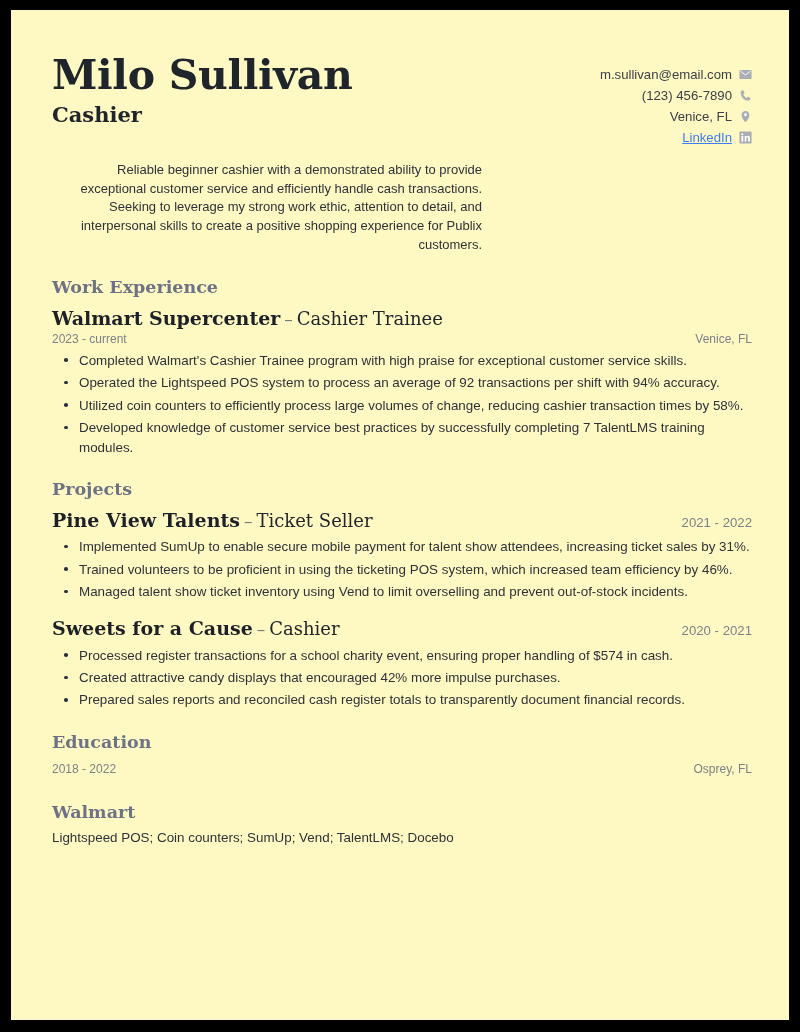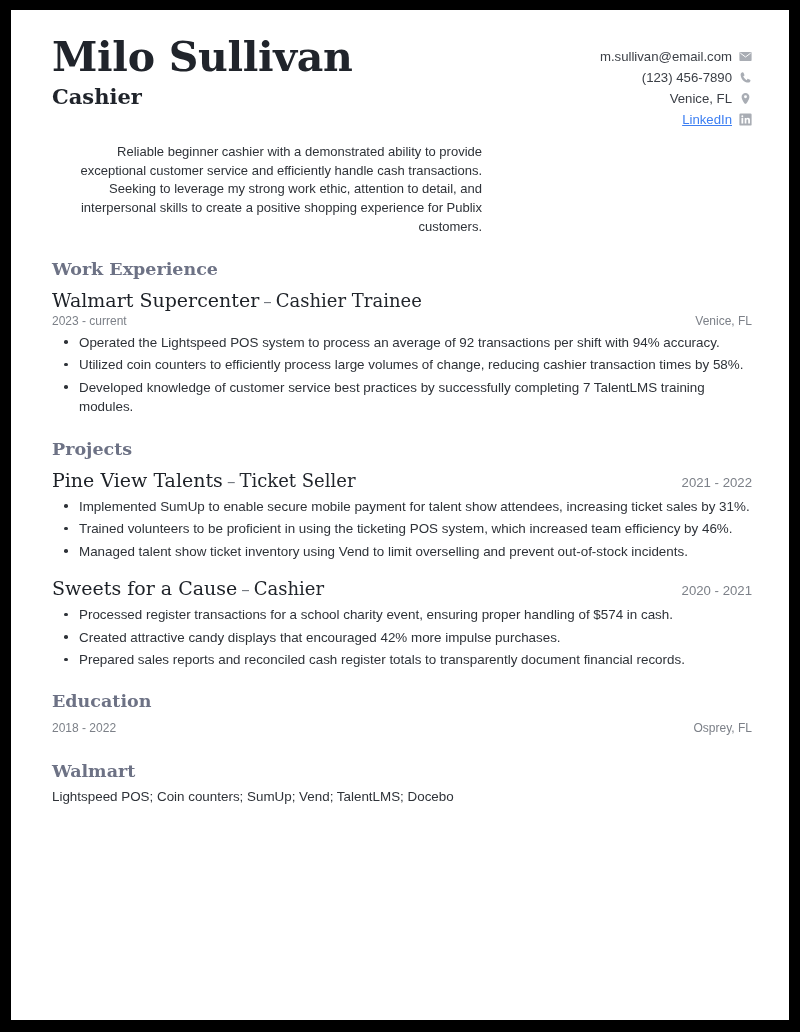--- a/index.html
+++ b/index.html
@@ -20,22 +20,22 @@
     width: 800px;
     height: 1032px;
     background: #000000;
     padding: 10px 11px 12px 11px;
   }
 
   .page {
     box-sizing: border-box;
     width: 778px;
     height: 1010px;
-    background: #ffffff;
-    padding: 26px 37px 0 41px;
+    background: #fef9c3;
+    padding: 44px 37px 0 41px;
     overflow: hidden;
     position: relative;
   }
 
   
   .header {
     display: flex;
     align-items: flex-start;
     justify-content: space-between;
   }
@@ -122,21 +122,21 @@
     align-items: baseline;
     justify-content: space-between;
     gap: 12px;
   }
   .entry-title-wrap {
     font-family: "DejaVu Serif", "Liberation Serif", serif;
     line-height: 1.22;
   }
   .org {
     font-size: 19px;
-    font-weight: 400;
+    font-weight: 700;
     color: #1d2127;
   }
   .sep {
     font-size: 17px;
     color: #6f747c;
     padding: 0 4px;
   }
   .role {
     font-size: 18px;
     font-weight: 400;
@@ -259,20 +259,21 @@
         <div class="entry-head">
           <div class="entry-title-wrap">
             <span class="org">Walmart Supercenter</span><span class="sep">–</span><span class="role">Cashier Trainee</span>
           </div>
         </div>
         <div class="entry-meta">
           <span class="meta-text">2023 - current</span>
           <span class="meta-text">Venice, FL</span>
         </div>
         <ul class="bullets">
+          <li>Completed Walmart's Cashier Trainee program with high praise for exceptional customer service skills.</li>
           <li>Operated the Lightspeed POS system to process an average of 92 transactions per shift with 94% accuracy.</li>
           <li>Utilized coin counters to efficiently process large volumes of change, reducing cashier transaction times by 58%.</li>
           <li>Developed knowledge of customer service best practices by successfully completing 7 TalentLMS training modules.</li>
         </ul>
       </div>
     </div>
 
     <div class="section">
       <div class="section-title">Projects</div>
 

